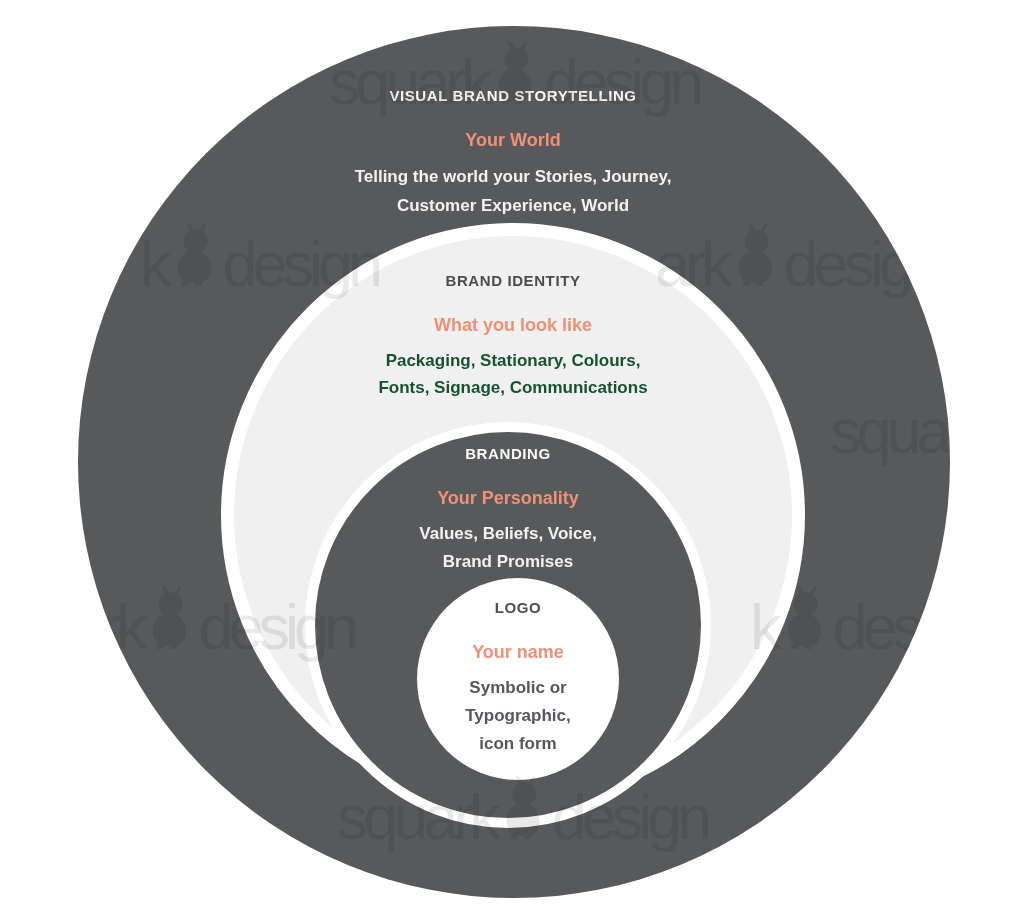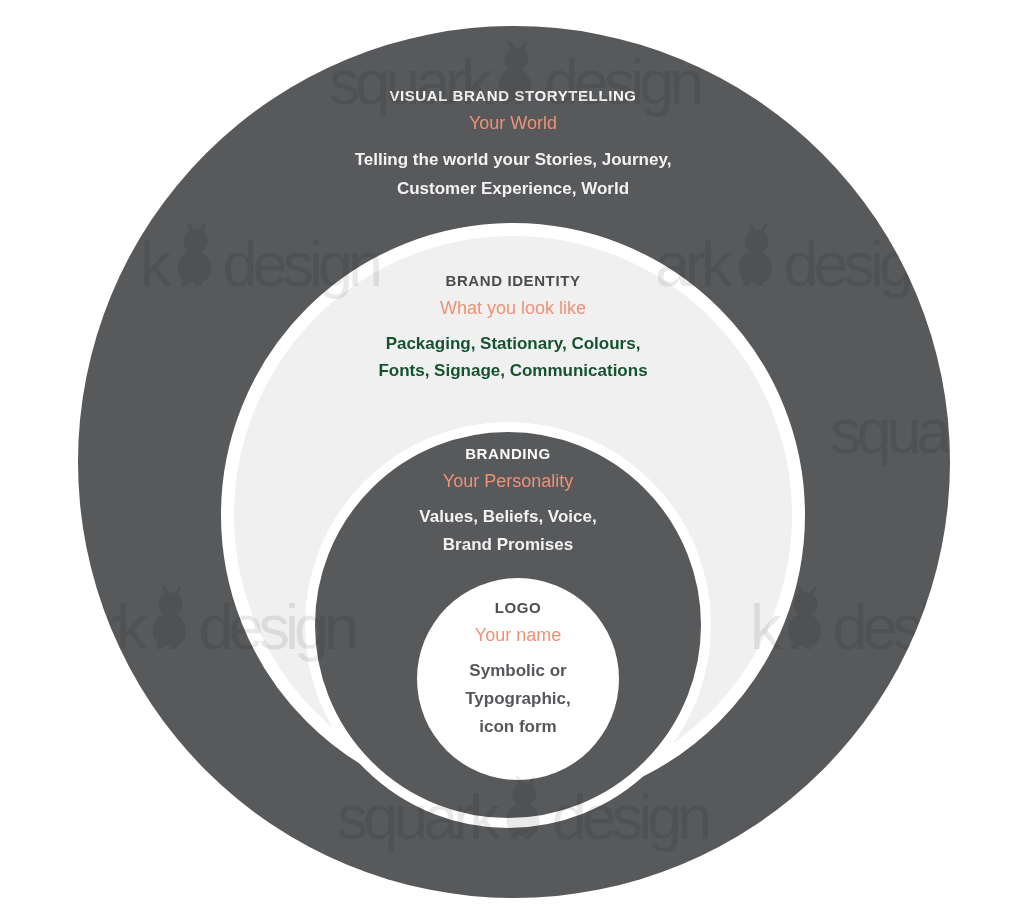--- a/index.html
+++ b/index.html
@@ -11,21 +11,21 @@
     font-family:"Liberation Sans", sans-serif;
   }
   .circle{position:absolute;border-radius:50%;box-sizing:border-box;}
   .outer-circle{left:78px;top:26px;width:872px;height:872px;background:#58595B;}
   .circle2{left:221px;top:223px;width:584px;height:584px;background:#F0F0F1;border:13px solid #FFFFFF;}
   .circle3{left:305px;top:422px;width:406px;height:406px;background:#58595B;border:10px solid #FFFFFF;}
   .circle4{left:417px;top:578px;width:202px;height:202px;background:#FFFFFF;}
 
   .zone{position:absolute;text-align:center;}
   .zone-title{font-size:15px;font-weight:700;letter-spacing:.6px;line-height:26px;}
-  .zone-sub{font-size:18px;font-weight:400;line-height:26px;margin-top:1px;color:#EF9176;}
+  .zone-sub{font-size:18px;font-weight:700;line-height:26px;margin-top:18px;color:#EF9176;}
   .zone-body{margin-top:9px;font-size:17px;font-weight:700;}
   .zone-body div{white-space:nowrap;}
 
   .z1{left:263px;top:83px;width:500px;color:#F8F8F9;}
   .z1 .zone-body{line-height:29px;color:#F2F2F3;}
   .z2{left:283px;top:268px;width:460px;color:#4B4C4E;}
   .z2 .zone-body{line-height:27px;color:#14532d;}
   .z3{left:308px;top:441px;width:400px;color:#FAFAFA;}
   .z3 .zone-body{line-height:28px;color:#F2F2F3;}
   .z4{left:418px;top:595px;width:200px;color:#4B4C4E;}

